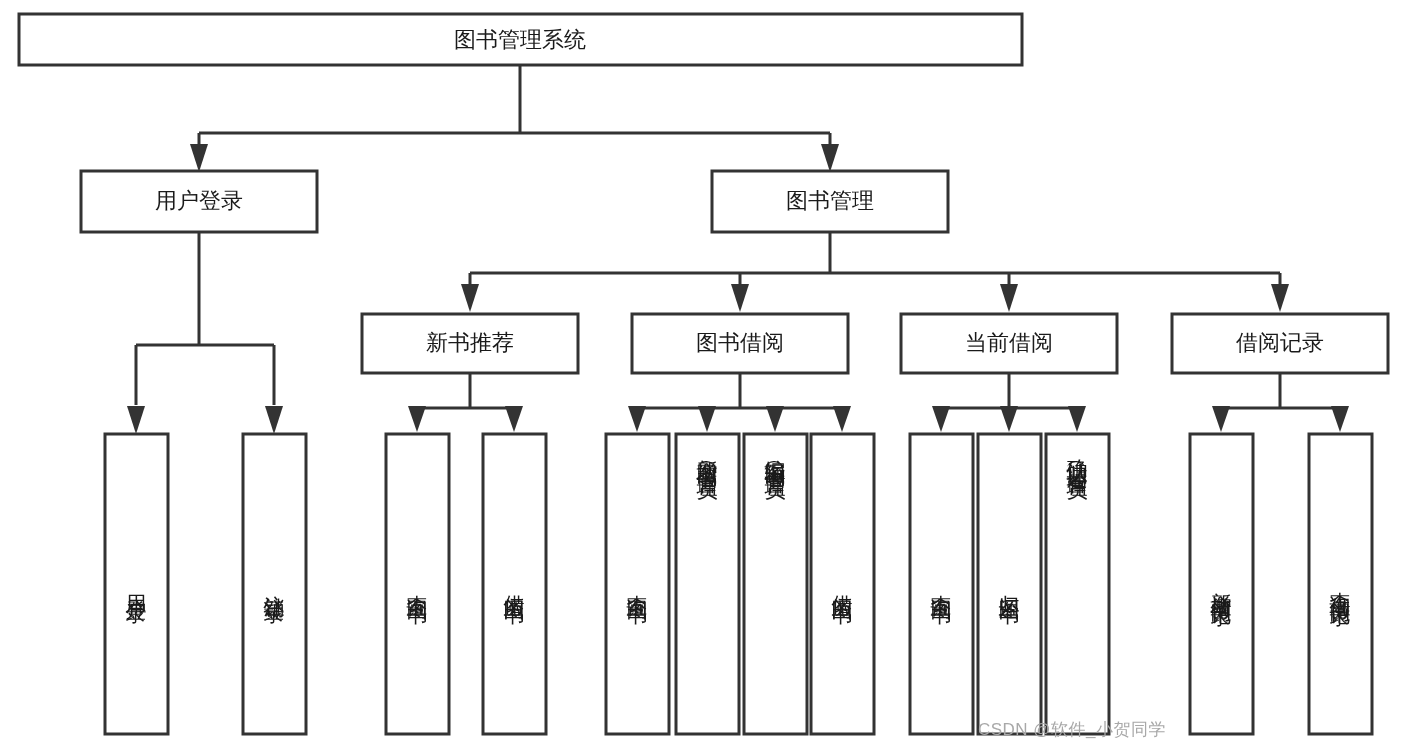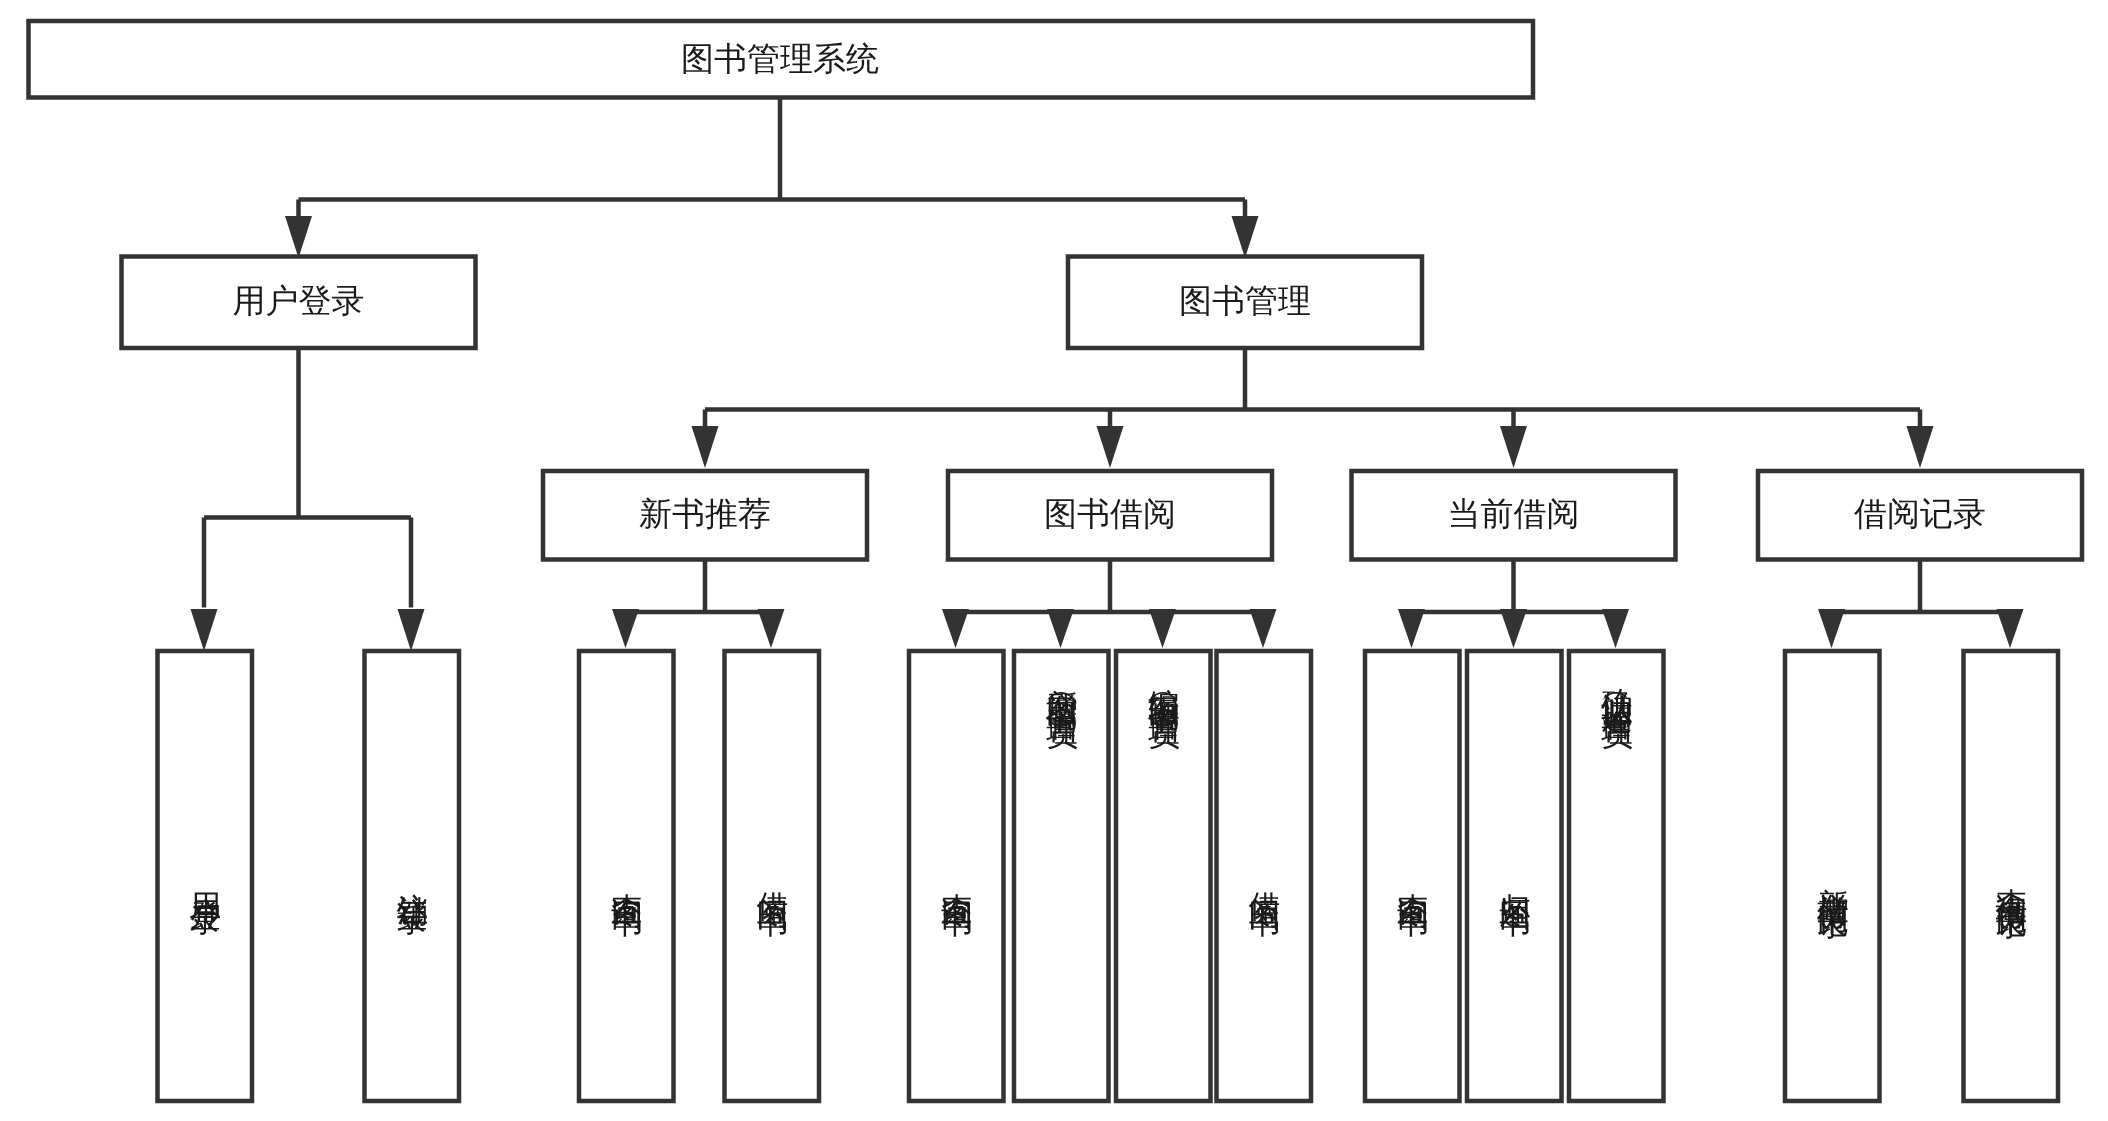--- a/index.html
+++ b/index.html
@@ -209,14 +209,15 @@
   <div class="leaf-label" style="left:910px; top:434px; width:63px; height:300px;">查询图书</div>
 
   <div class="leaf-label" style="left:978px; top:434px; width:63px; height:300px;">归还图书</div>
 
   <div class="leaf-label" style="left:1046px; top:434px; width:63px; height:300px; justify-content:flex-start; padding-top:8px; box-sizing:border-box;">确认归还（管理员）</div>
 
   <div class="leaf-label" style="left:1190px; top:434px; width:63px; height:300px;">新增借阅记录</div>
 
   <div class="leaf-label" style="left:1309px; top:434px; width:63px; height:300px;">查询借阅记录</div>
 
+  <div class="watermark">CSDN @软件_小贺同学</div>
 
 </div>
 
 </body></html>

